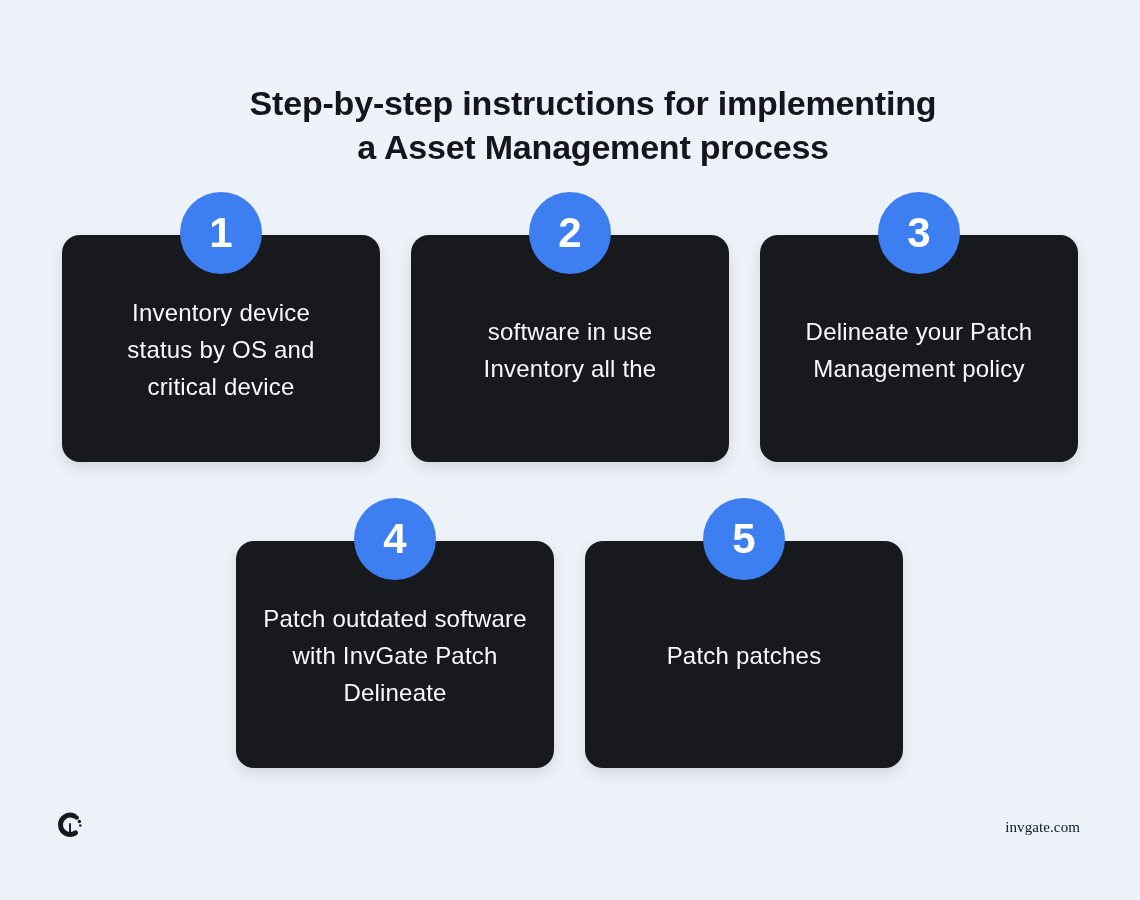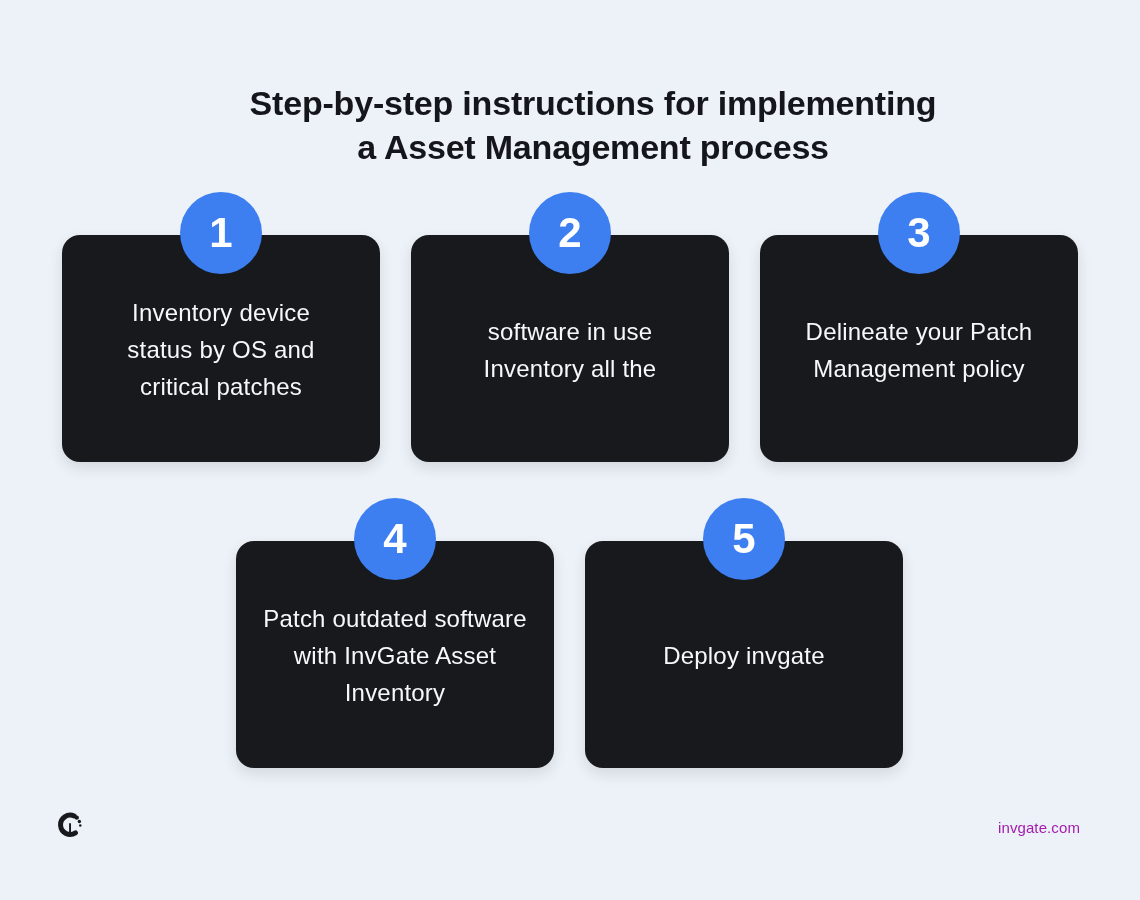--- a/index.html
+++ b/index.html
@@ -72,42 +72,43 @@
     left: 57px;
     top: 811px;
     width: 27px;
     height: 27px;
   }
   .footer-url {
     position: absolute;
     right: 60px;
     top: 819px;
     font-size: 15px;
-    color: #a21caf;
+    color: #0f172a;
     letter-spacing: 0.1px;
+    font-family: Liberation Serif, serif;
   }
 </style>
 </head>
 <body>
 
 <div class="canvas">
 
   <h1 class="title">
     <span>Step-by-step instructions for implementing</span>
     <span>a Asset Management process</span>
   </h1>
 
   <div class="card card-1">
     <div class="badge">
       <span>1</span>
     </div>
     <div class="card-text">
       <span>Inventory device</span>
       <span>status by OS and</span>
-      <span>critical patches</span>
+      <span>critical device</span>
     </div>
   </div>
 
   <div class="card card-2">
     <div class="badge">
       <span>2</span>
     </div>
     <div class="card-text">
       <span>software in use</span>
       <span>Inventory all the</span>
@@ -123,31 +124,31 @@
       <span>Management policy</span>
     </div>
   </div>
 
   <div class="card card-4">
     <div class="badge">
       <span>4</span>
     </div>
     <div class="card-text">
       <span>Patch outdated software</span>
-      <span>with InvGate Asset</span>
-      <span>Inventory</span>
+      <span>with InvGate Patch</span>
+      <span>Delineate</span>
     </div>
   </div>
 
   <div class="card card-5">
     <div class="badge">
       <span>5</span>
     </div>
     <div class="card-text">
-      <span>Deploy invgate</span>
+      <span>Patch patches</span>
     </div>
   </div>
 
   <div class="footer-logo">
     <svg viewBox="0 0 24 24" width="27" height="27" aria-hidden="true">
       <path d="M15.3 4.4 A8.6 8.6 0 1 0 16.4 19.5" fill="none" stroke="#17191d" stroke-width="4.4" stroke-linecap="round"></path>
       <circle cx="17.6" cy="5.9" r="1.9" fill="#17191d"></circle>
       <circle cx="19.9" cy="9.3" r="1.5" fill="#17191d"></circle>
       <circle cx="20.7" cy="12.8" r="1.1" fill="#17191d"></circle>
       <line x1="11.6" y1="11.6" x2="11.6" y2="19.4" stroke="#17191d" stroke-width="1.7" stroke-linecap="round"></line>

